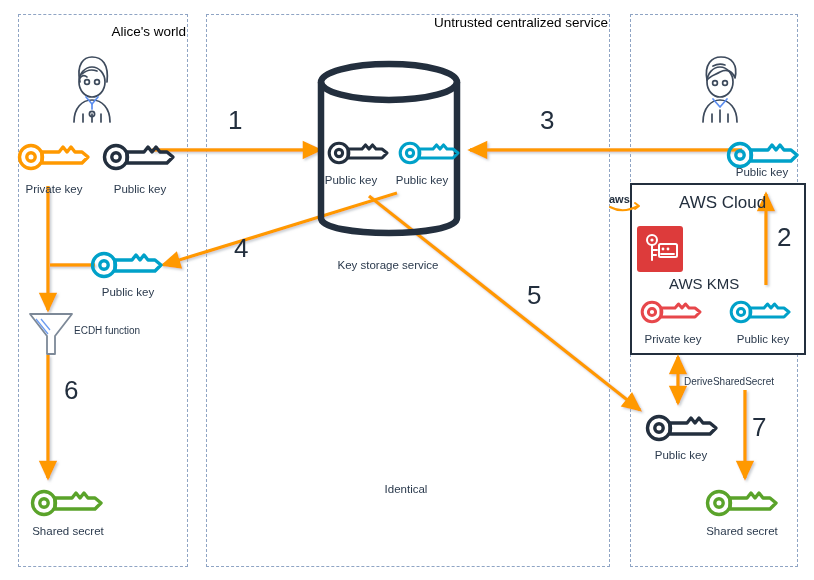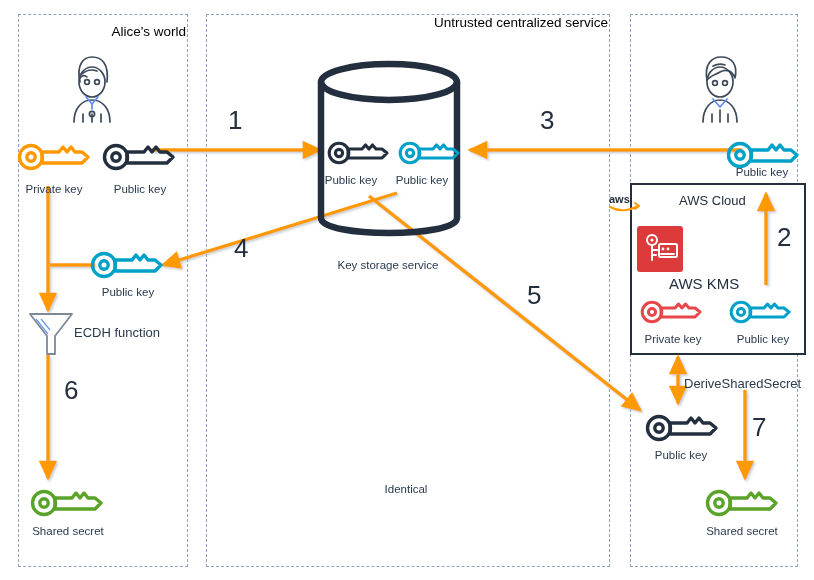--- a/index.html
+++ b/index.html
@@ -10,23 +10,23 @@
   svg.layer{position:absolute;left:0;top:0;width:814px;height:580px;overflow:visible;}
   #svg-arrows{z-index:5;}
   #svg-icons{z-index:6;}
   .zone{position:absolute;border:1px dashed #8fa4c4;background:transparent;z-index:1;}
   .zone-title{position:absolute;z-index:7;font-size:13.5px;color:#000000;
               text-align:right;white-space:nowrap;}
   .cap{position:absolute;z-index:7;font-size:11.5px;color:#2b3a4d;
        text-align:center;white-space:nowrap;}
   .num{position:absolute;z-index:7;font-size:26px;color:#232f3e;
        white-space:nowrap;font-weight:400;}
-  .lbl{position:absolute;z-index:7;font-size:13px;color:#2b3a4d;white-space:nowrap;}
+  .lbl{position:absolute;z-index:7;font-size:10px;color:#2b3a4d;white-space:nowrap;}
   #aws-box{position:absolute;z-index:2;border:2px solid #232f3e;background:#fff;}
-  #aws-cloud-title{position:absolute;z-index:7;font-size:13px;color:#232f3e;white-space:nowrap;text-align:center;}
+  #aws-cloud-title{position:absolute;z-index:7;font-size:17px;color:#232f3e;white-space:nowrap;text-align:center;}
   #kms-title{position:absolute;z-index:7;font-size:15px;color:#232f3e;white-space:nowrap;margin-left:32px;}
   #kms-tile{position:absolute;z-index:3;}
   #aws-logo{position:absolute;z-index:7;}
 </style>
 </head>
 <body>
 
 <div id="stage">
 
   <div class="zone" style="left:18px;top:14px;width:168px;height:551px;"></div>

